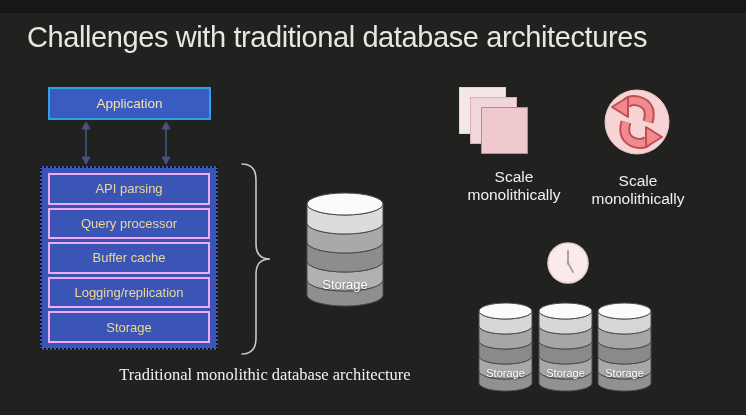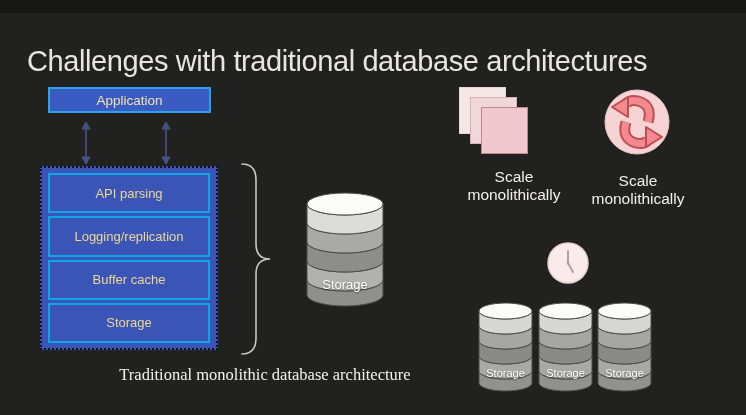--- a/index.html
+++ b/index.html
@@ -13,37 +13,36 @@
     font-family: "Liberation Sans", sans-serif;
   }
   .topbar {
     position: absolute; left: 0; top: 0; width: 746px; height: 13px;
     background: #171716;
   }
   .title {
     position: absolute; left: 27px; top: 21px; width: 700px;
     font-size: 29px; font-weight: 400; letter-spacing: -0.4px;
     color: #e7e6e2;
-    margin-top: 24px;
   }
   
   .app-box {
-    position: absolute; left: 48px; top: 87px; width: 163px; height: 26px;
+    position: absolute; left: 48px; top: 87px; width: 163px; height: 33px;
     background: #3a5cc2; border: 2px solid #2aa3e8;
     display: flex; align-items: center; justify-content: center;
     color: #f0e2b0; font-size: 13.5px;
   }
   .arrows-svg { position: absolute; left: 72px; top: 119px; }
   .monolith {
     position: absolute; left: 40px; top: 166px; width: 178px; height: 184px;
     background: #3a55b6; border: 2px dotted #14151c;
     padding: 5px 6px; display: flex; flex-direction: column; gap: 3px;
   }
   .layer {
-    flex: 1; border: 2px solid #0ea5e9;
+    flex: 1; border: 2px solid #f0abfc;
     display: flex; align-items: center; justify-content: center;
     color: #ecd795; font-size: 13px;
   }
   .brace-svg { position: absolute; left: 233px; top: 160px; }
   .cyl { position: absolute; }
   .cyl-big { left: 305px; top: 191px; width: 80px; height: 118px; }
   .cyl-label {
     position: absolute; left: 0; right: 0; text-align: center;
     color: #ffffff; text-shadow: 0 1px 2px rgba(0,0,0,0.45);
   }
@@ -93,24 +92,27 @@
       <polygon points="90,10 94,3 98,10"></polygon>
       <polygon points="90,38 94,45 98,38"></polygon>
     </g>
   </svg>
 
   <div class="monolith">
     <div class="layer">
       <span>API parsing</span>
     </div>
     <div class="layer">
+      <span>Query processor</span>
+    </div>
+    <div class="layer">
+      <span>Buffer cache</span>
+    </div>
+    <div class="layer">
       <span>Logging/replication</span>
-    </div>
-    <div class="layer">
-      <span>Buffer cache</span>
     </div>
     <div class="layer">
       <span>Storage</span>
     </div>
   </div>
 
   <svg class="brace-svg" width="42" height="198" viewBox="0 0 42 198">
     <path d="M9 4 Q23 4 23 20 L23 84 Q23 99 37 99 Q23 99 23 114 L23 178 Q23 194 9 194" fill="none" stroke="#c9c8c6" stroke-width="1.6" stroke-linecap="round"></path>
   </svg>
 

